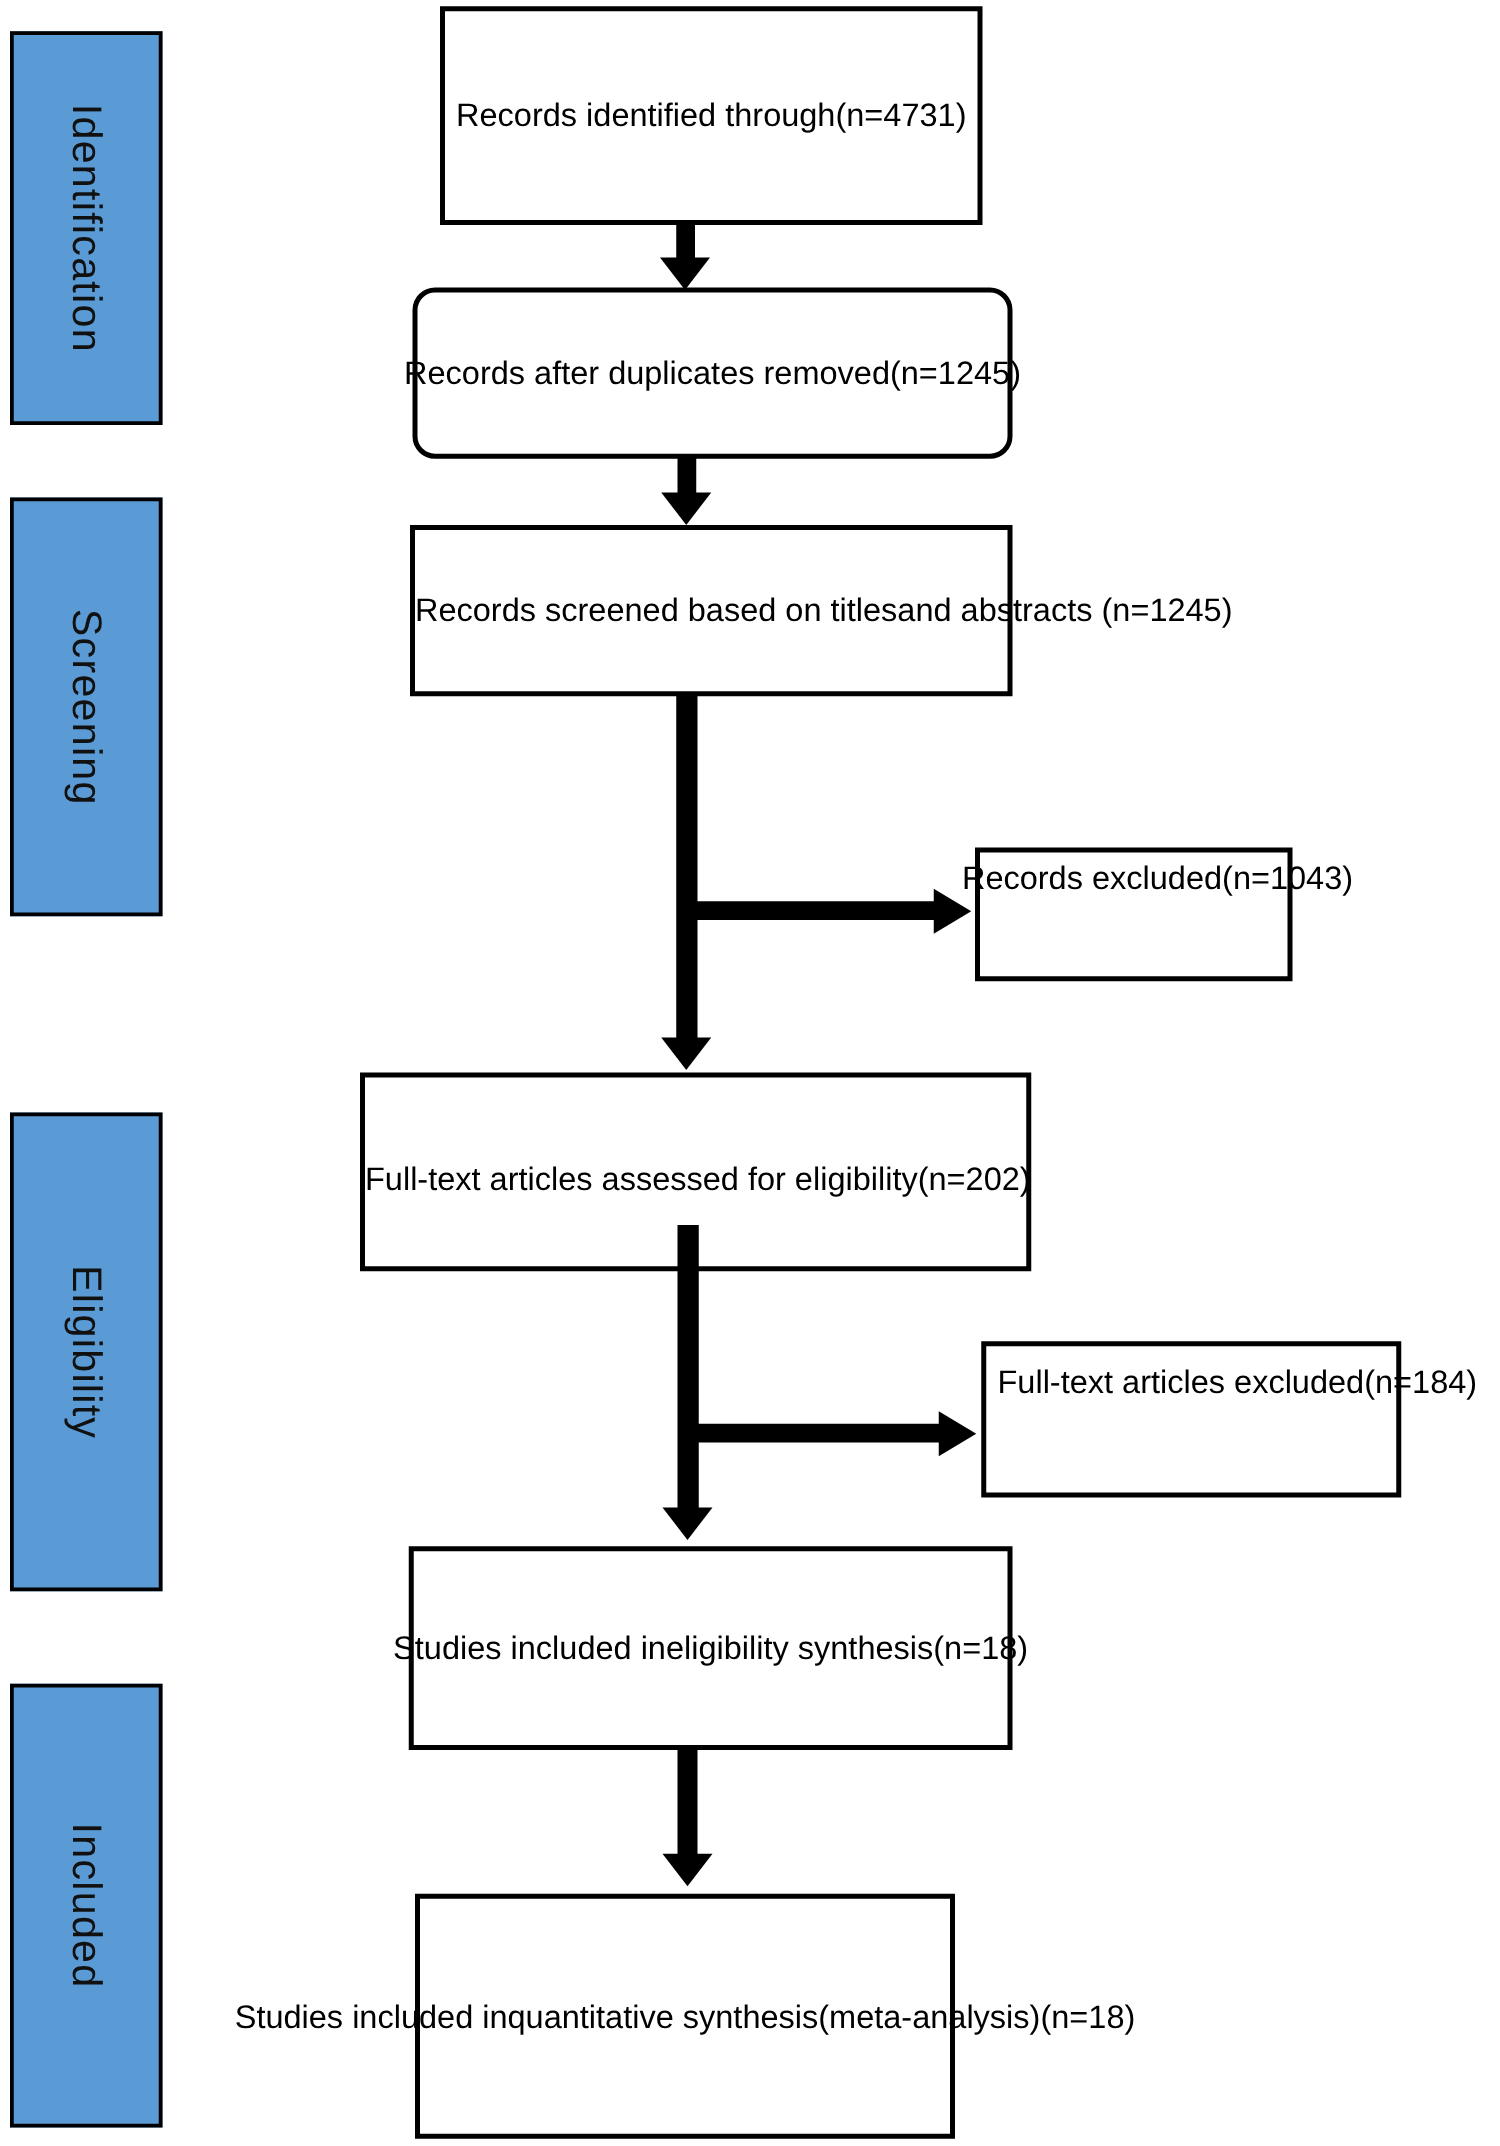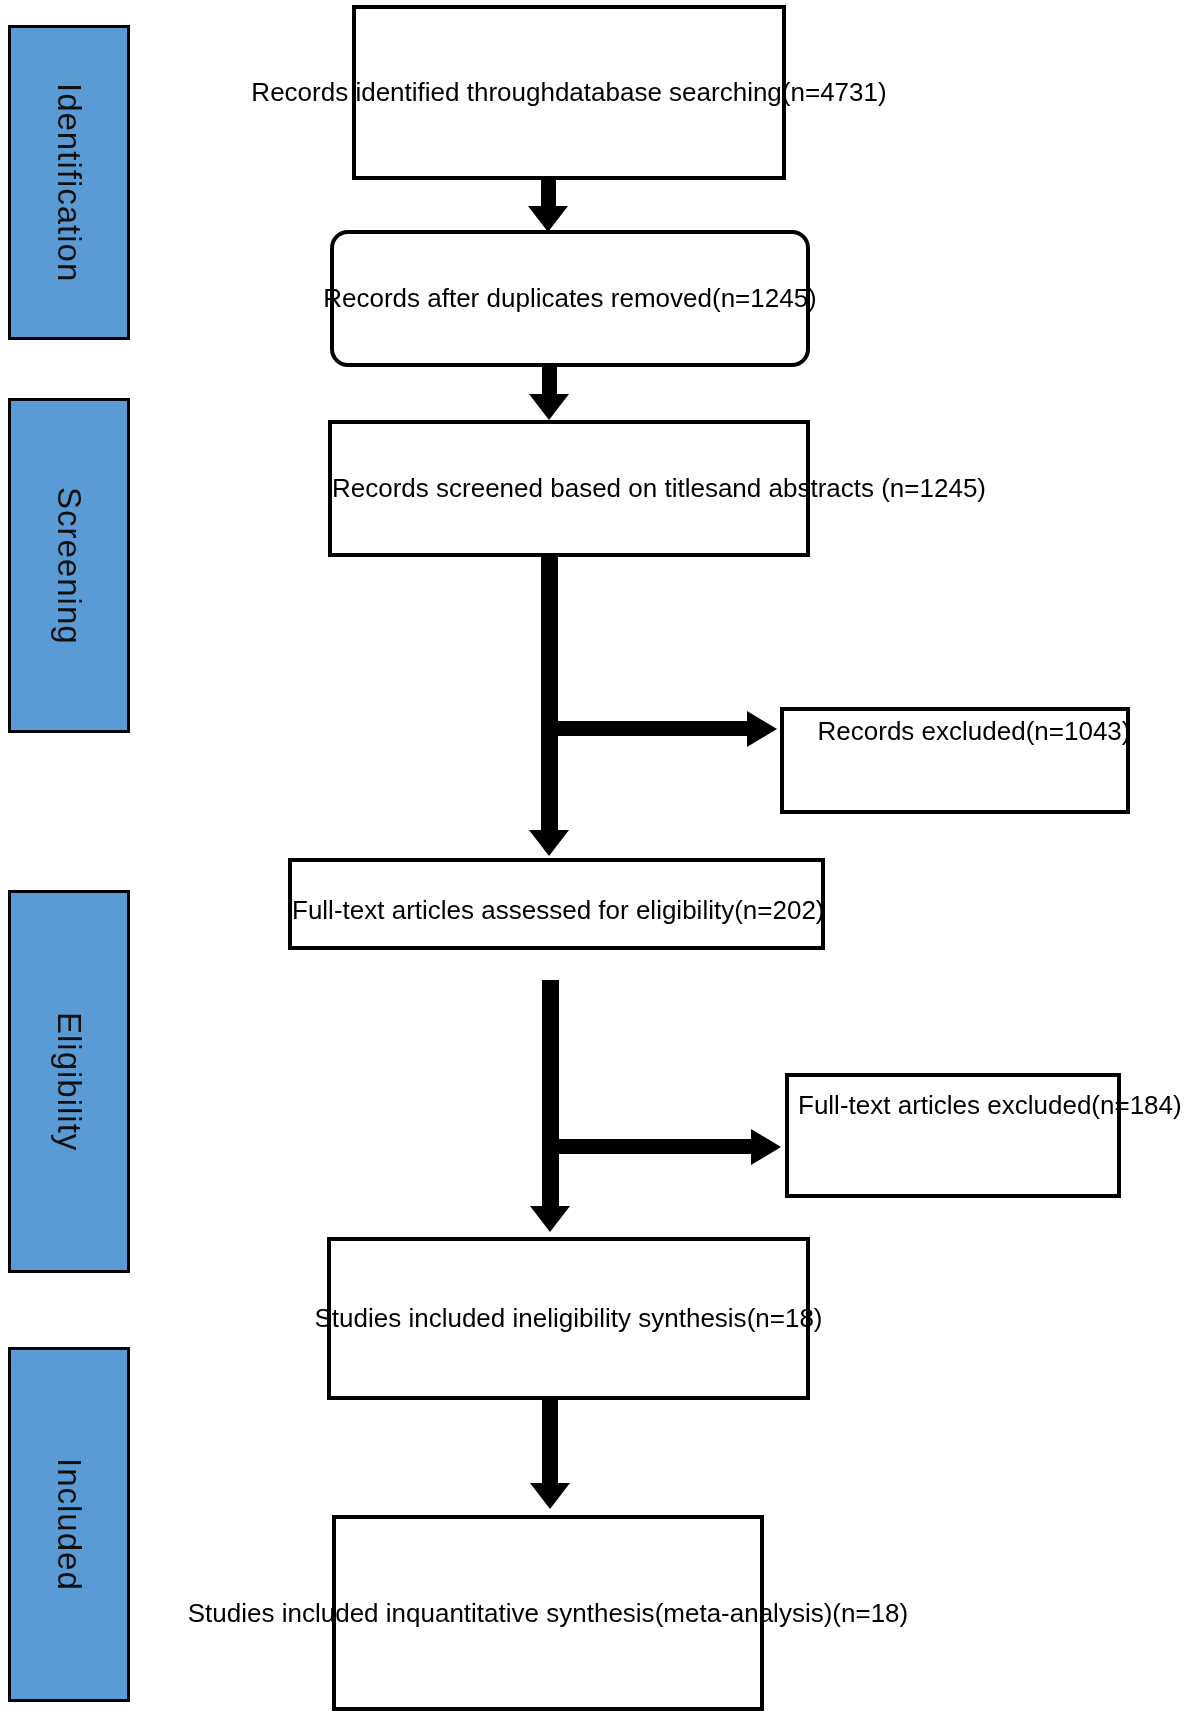--- a/index.html
+++ b/index.html
@@ -74,40 +74,39 @@
   </div>
   <div class="stage" style="top:890px;height:383px;">
     <span>Eligibility</span>
   </div>
   <div class="stage" style="top:1347px;height:355px;">
     <span>Included</span>
   </div>
 
   <div class="fbox center" style="left:352px;top:5px;width:434px;height:175px;">
     <div>Records identified through</div>
-    <div>database searching</div>
     <div>(n=4731)</div>
   </div>
 
   <div class="fbox center" style="left:330px;top:230px;width:480px;height:137px;border-radius:18px;">
     <div>Records after duplicates removed</div>
     <div>(n=1245)</div>
   </div>
 
   <div class="fbox center topalign" style="left:328px;top:420px;width:482px;height:137px;">
     <div>Records screened based on titles</div>
     <div>and abstracts (n=1245)</div>
   </div>
 
-  <div class="fbox left" style="left:780px;top:678px;width:350px;height:107px;padding-left:38px;margin-top:29px;">
+  <div class="fbox left" style="left:780px;top:678px;width:254px;height:107px;padding-left:38px;">
     <div>Records excluded</div>
     <div>(n=1043)</div>
   </div>
 
-  <div class="fbox center topalign" style="left:288px;top:858px;width:537px;height:92px;padding-top:12px;">
+  <div class="fbox center topalign" style="left:288px;top:858px;width:537px;height:159px;padding-top:12px;">
     <div>Full-text articles assessed for eligibility</div>
     <div>(n=202)</div>
   </div>
 
   <div class="fbox left topalign" style="left:785px;top:1073px;width:336px;height:125px;padding-left:9px;padding-top:8px;">
     <div>Full-text articles excluded</div>
     <div>(n=184)</div>
   </div>
 
   <div class="fbox center" style="left:327px;top:1237px;width:483px;height:163px;">

